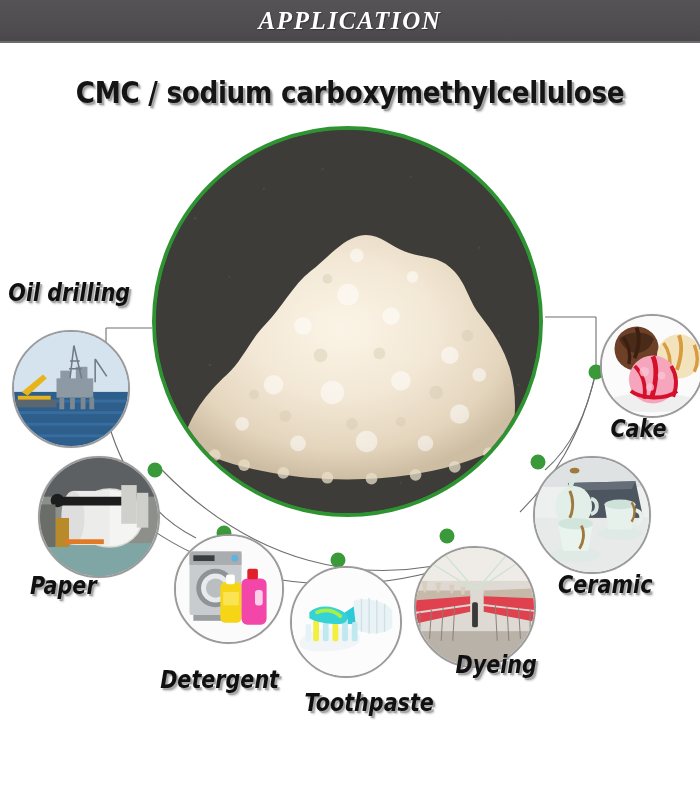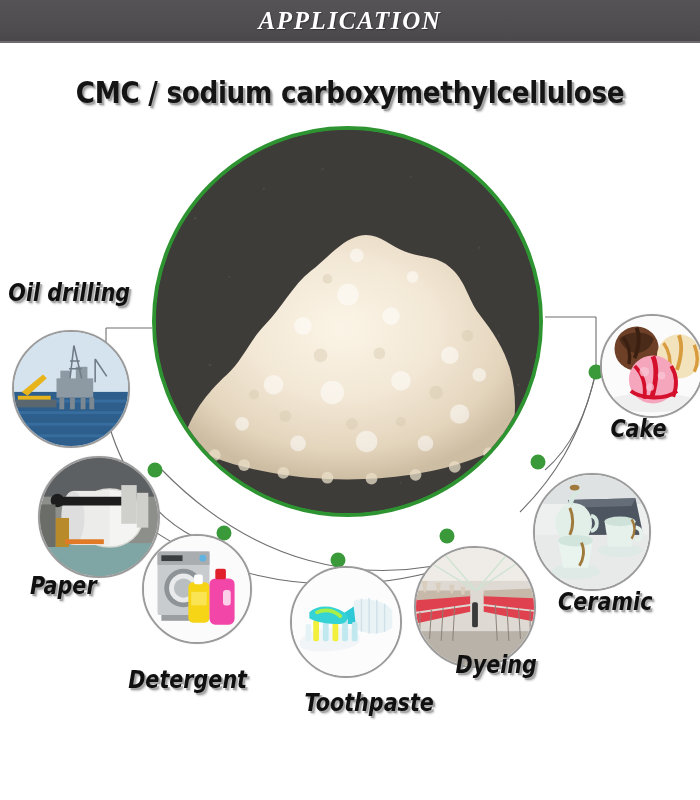--- a/index.html
+++ b/index.html
@@ -266,21 +266,21 @@
           </g>
         <g fill="#cfcfcb">
             <rect x="84" y="28" width="16" height="40"></rect>
             <rect x="100" y="36" width="12" height="36"></rect>
           </g>
       </svg>
     </div>
     <div class="lbl" style="left:-11px;top:115px;font-size:25px;">Paper</div>
   </div>
 
-  <div class="node" style="left:142px;top:534px;width:110px;height:110px;">
+  <div class="node" style="left:174px;top:534px;width:110px;height:110px;">
     <div class="circ" style="width:110px;height:110px;">
       <svg class="photo" viewBox="0 0 110 110" preserveAspectRatio="none">
         <rect width="110" height="110" fill="#fbfbfb"></rect>
 
         <rect x="14" y="16" width="54" height="66" rx="3" fill="#c9ccce"></rect>
         <rect x="14" y="16" width="54" height="14" fill="#a9adb0"></rect>
         <rect x="18" y="20" width="22" height="6" fill="#3a3d40"></rect>
         <circle cx="61" cy="23" r="3.5" fill="#5fb3e0"></circle>
         <circle cx="41" cy="54" r="20" fill="#8d9396"></circle>
         <circle cx="41" cy="54" r="15" fill="#e8eaec"></circle>
@@ -387,21 +387,21 @@
 
         <g fill="#3a3a3a">
             <rect x="58" y="56" width="6" height="26" rx="2"></rect>
           </g>
         <ellipse cx="61" cy="44" r="4" fill="#e8e2d6"></ellipse>
       </svg>
     </div>
     <div class="lbl" style="left:38px;top:104px;font-size:25px;">Dyeing</div>
   </div>
 
-  <div class="node" style="left:533px;top:473px;width:118px;height:118px;">
+  <div class="node" style="left:533px;top:456px;width:118px;height:118px;">
     <div class="circ" style="width:118px;height:118px;">
       <svg class="photo" viewBox="0 0 118 118" preserveAspectRatio="none">
         <rect width="118" height="118" fill="#eef0ef"></rect>
         <rect y="0" width="118" height="30" fill="#dfe2e3"></rect>
 
         <path d="M 34 26 L 104 24 L 112 62 L 42 66 Z" fill="#4d5560"></path>
         <path d="M 34 26 L 104 24 L 100 32 L 38 34 Z" fill="#646d78"></path>
         <rect y="62" width="118" height="56" fill="#e7eae9"></rect>
 
         <g>

